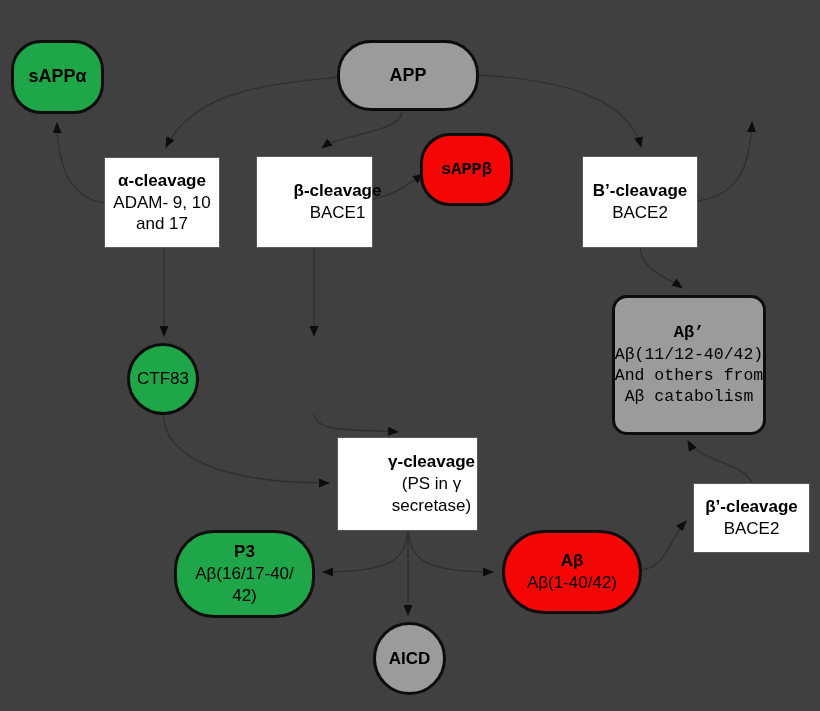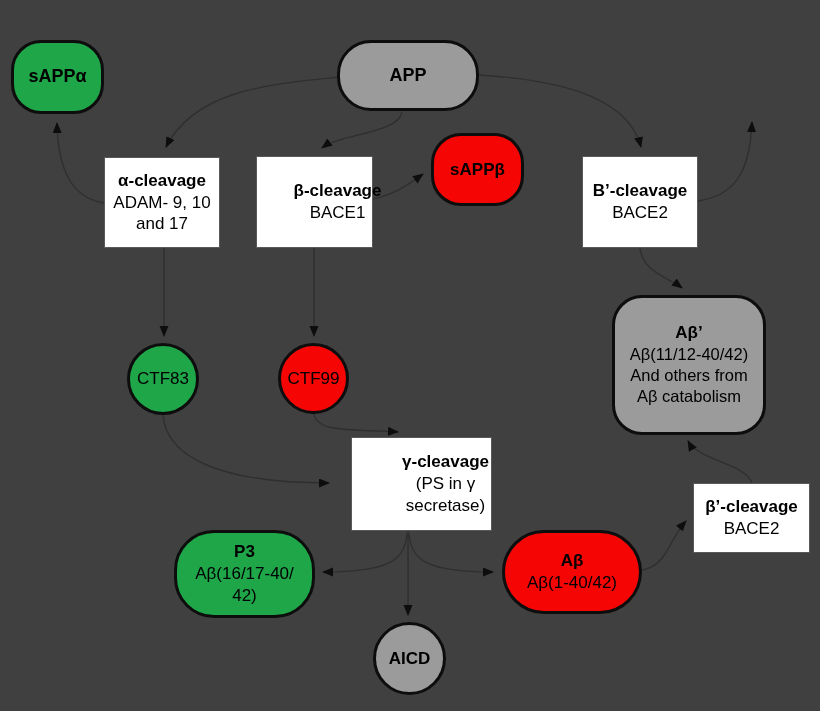--- a/index.html
+++ b/index.html
@@ -93,45 +93,42 @@
     <div class="tb">α-cleavage</div>
     <div class="t">ADAM- 9, 10</div>
     <div class="t">and 17</div>
   </div>
 
   <div class="node whitebox" style="left:256px; top:156px; width:117px; height:92px;padding-left:46px;">
     <div class="tb">β-cleavage</div>
     <div class="t">BACE1</div>
   </div>
 
-  <div class="node shape red" style="left:431px; top:133px; width:93px; height:73px; border-radius:30px;">
+  <div class="node shape red" style="left:420px; top:133px; width:93px; height:73px; border-radius:30px;font-family:Liberation Mono, monospace;">
     <div class="tb">sAPPβ</div>
   </div>
 
   <div class="node whitebox" style="left:582px; top:156px; width:116px; height:92px;">
     <div class="tb">B’-cleavage</div>
     <div class="t">BACE2</div>
   </div>
 
   <div class="node shape green" style="left:127px; top:343px; width:72px; height:72px; border-radius:50%;">
     <div class="t">CTF83</div>
   </div>
 
-  <div class="node shape red" style="left:278px; top:343px; width:71px; height:71px; border-radius:50%;">
-    <div class="t">CTF99</div>
-  </div>
 
-  <div class="node shape gray" style="left:612px; top:295px; width:154px; height:140px; border-radius:30px;">
+  <div class="node shape gray" style="left:612px; top:295px; width:154px; height:140px; border-radius:15px;font-family:Liberation Mono, monospace;">
     <div class="tb">Aβ’</div>
     <div class="t sm">Aβ(11/12-40/42)</div>
     <div class="t sm">And others from</div>
     <div class="t sm">Aβ catabolism</div>
   </div>
 
-  <div class="node whitebox" style="left:351px; top:437px; width:141px; height:94px;padding-left:48px;">
+  <div class="node whitebox" style="left:337px; top:437px; width:141px; height:94px;padding-left:48px;">
     <div class="tb">γ-cleavage</div>
     <div class="t">(PS in γ</div>
     <div class="t">secretase)</div>
   </div>
 
   <div class="node shape green" style="left:174px; top:530px; width:141px; height:88px; border-radius:40px;">
     <div class="tb">P3</div>
     <div class="t">Aβ(16/17-40/</div>
     <div class="t">42)</div>
   </div>

